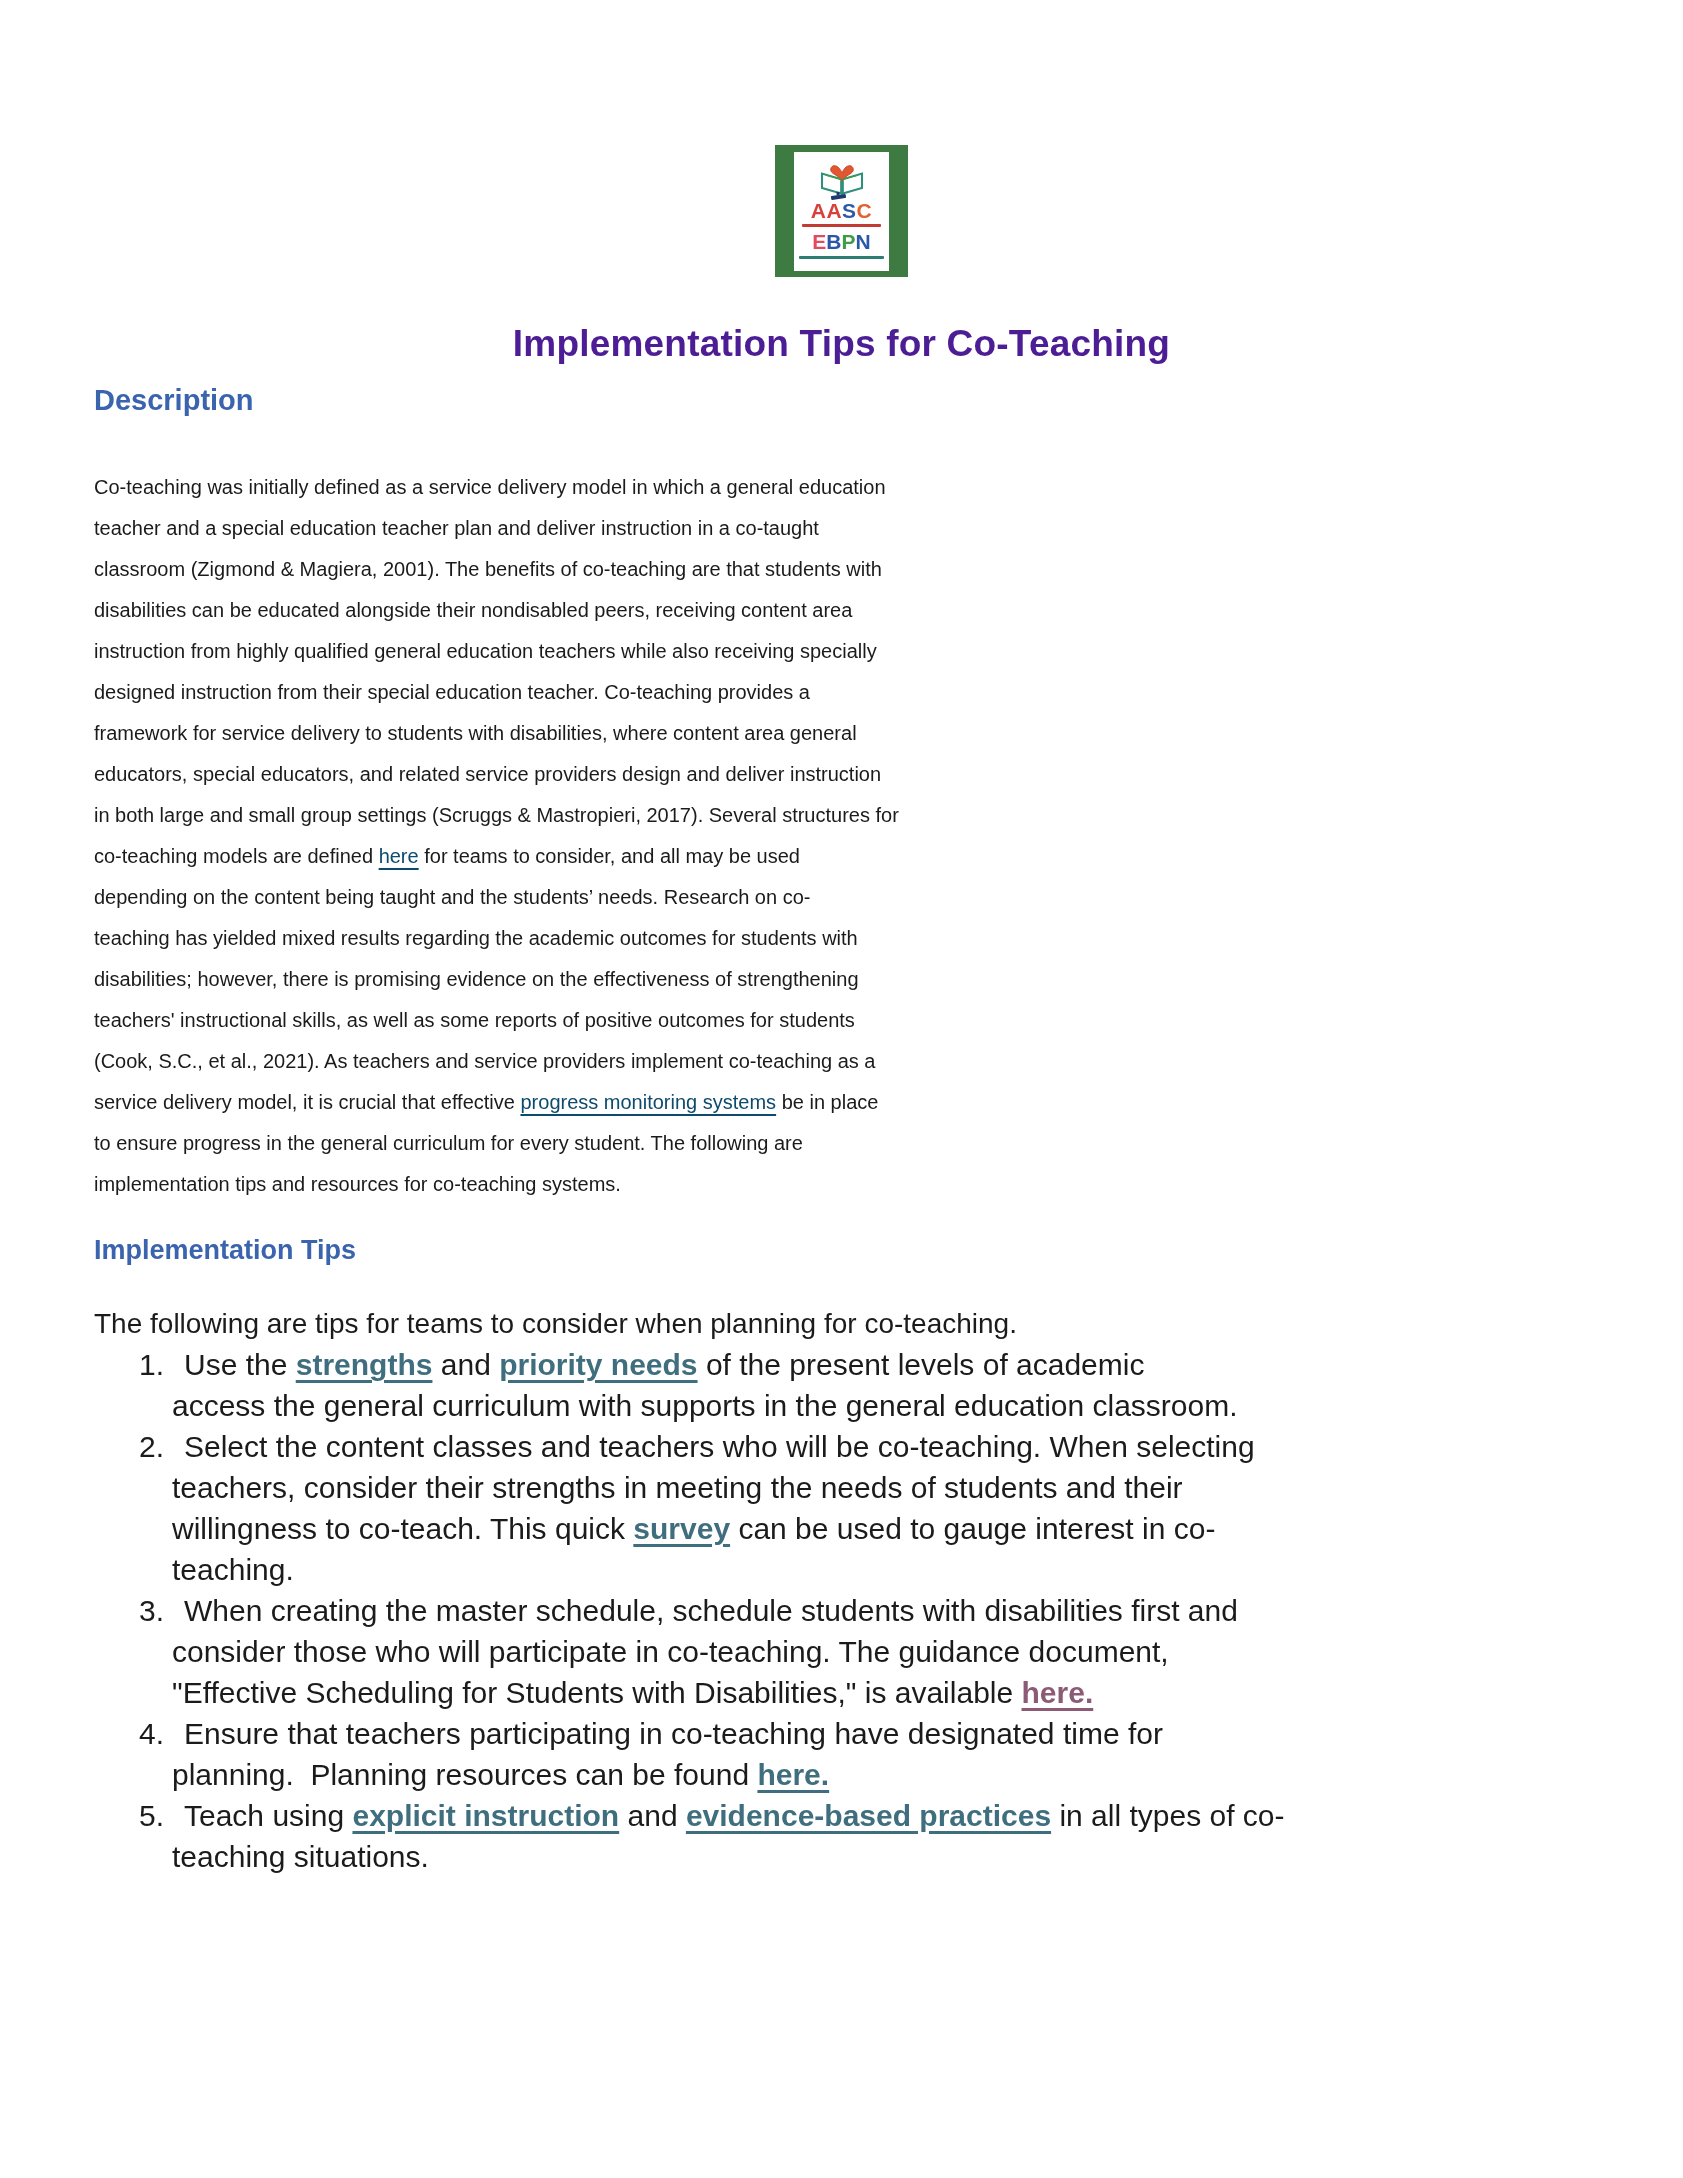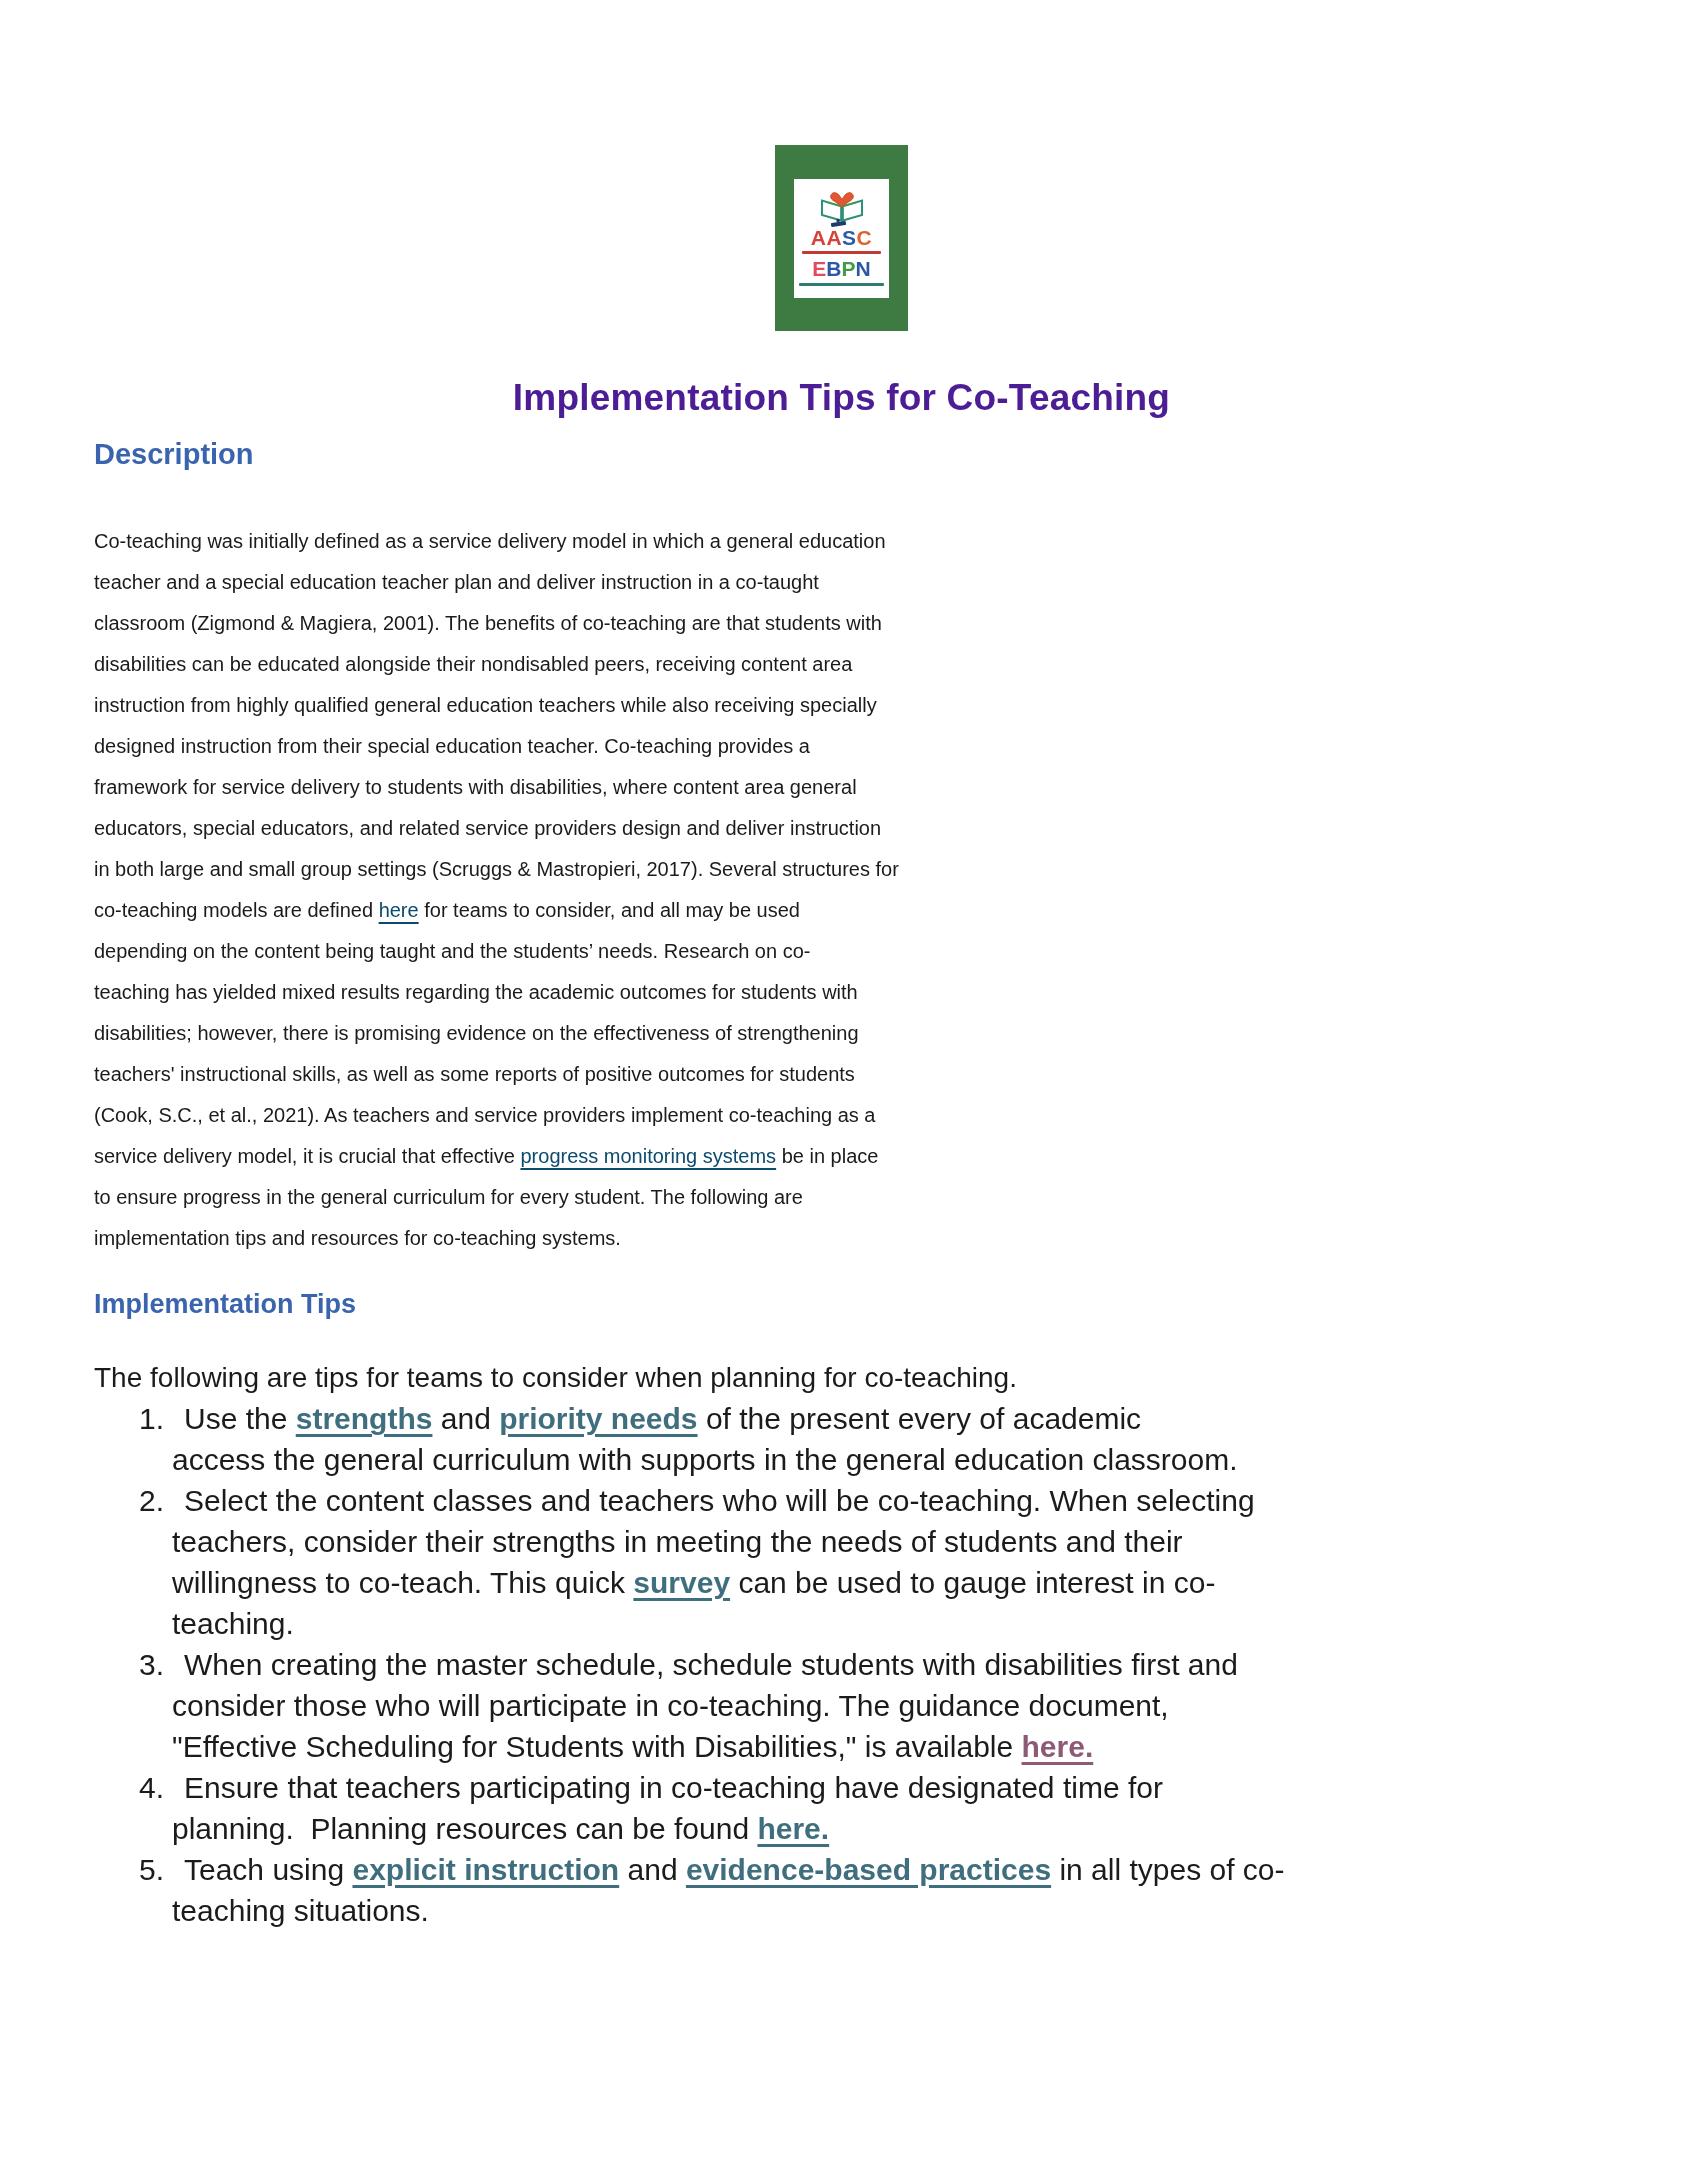--- a/index.html
+++ b/index.html
@@ -2,21 +2,21 @@
 <html><head>
 <meta charset="utf-8">
 <style>
   html,body{margin:0;padding:0;}
   body{
     width:1683px;height:2178px;background:#ffffff;position:relative;overflow:hidden;
     font-family:"Liberation Sans",sans-serif;color:#1b1b1b;
     -webkit-font-smoothing:antialiased;
   }
   
-  .logo{width:133px;height:186px;margin:145px auto 0;background:#3e7b42;
+  .logo{width:133px;height:132px;margin:145px auto 0;background:#3e7b42;
         display:flex;align-items:center;justify-content:center;}
   .logo-inner{width:95px;height:119px;background:#ffffff;display:flex;flex-direction:column;
         align-items:center;justify-content:center;gap:4px;}
   .logo-acronym{font-weight:bold;line-height:1;letter-spacing:0.5px;position:relative;white-space:nowrap;}
   .logo-acronym.top{font-size:21px;}
   .logo-acronym.bottom{font-size:21px;letter-spacing:0;}
   .grad-cap{position:absolute;top:-5px;left:20px;width:15px;height:4px;background:#1f3a6e;
         transform:rotate(-8deg);border-radius:1px;}
   .grad-cap:after{content:"";position:absolute;left:6px;top:-3px;width:3px;height:3px;background:#1f3a6e;}
   .tagline{height:3px;border-radius:1px;}
@@ -88,21 +88,21 @@
     <div class="line"><span>implementation tips and resources for co-teaching systems.</span></div>
   </div>
 
 <div class="section-heading tips">Implementation Tips</div>
 <div class="intro">
   <div class="line">The following are tips for teams to consider when planning for co-teaching.</div>
 </div>
 <div class="tips-list" id="tips-list">
     <div class="item">
       <span class="num">1.</span>
-      <div class="line first"><span>Use the </span><span class="lnk-b">strengths</span><span> and </span><span class="lnk-b">priority needs</span><span> of the present every of academic</span></div>
+      <div class="line first"><span>Use the </span><span class="lnk-b">strengths</span><span> and </span><span class="lnk-b">priority needs</span><span> of the present levels of academic</span></div>
       <div class="line"><span>access the general curriculum with supports in the general education classroom.</span></div>
     </div>
     <div class="item">
       <span class="num">2.</span>
       <div class="line first"><span>Select the content classes and teachers who will be co-teaching. When selecting</span></div>
       <div class="line"><span>teachers, consider their strengths in meeting the needs of students and their</span></div>
       <div class="line"><span>willingness to co-teach. This quick </span><span class="lnk-b">survey</span><span> can be used to gauge interest in co-</span></div>
       <div class="line"><span>teaching.</span></div>
     </div>
     <div class="item">

